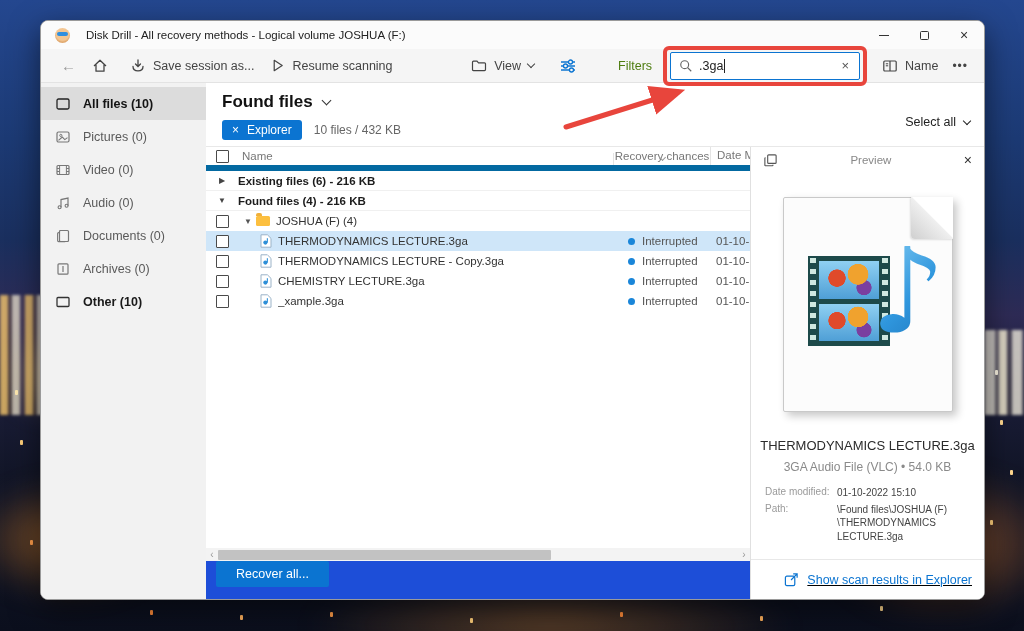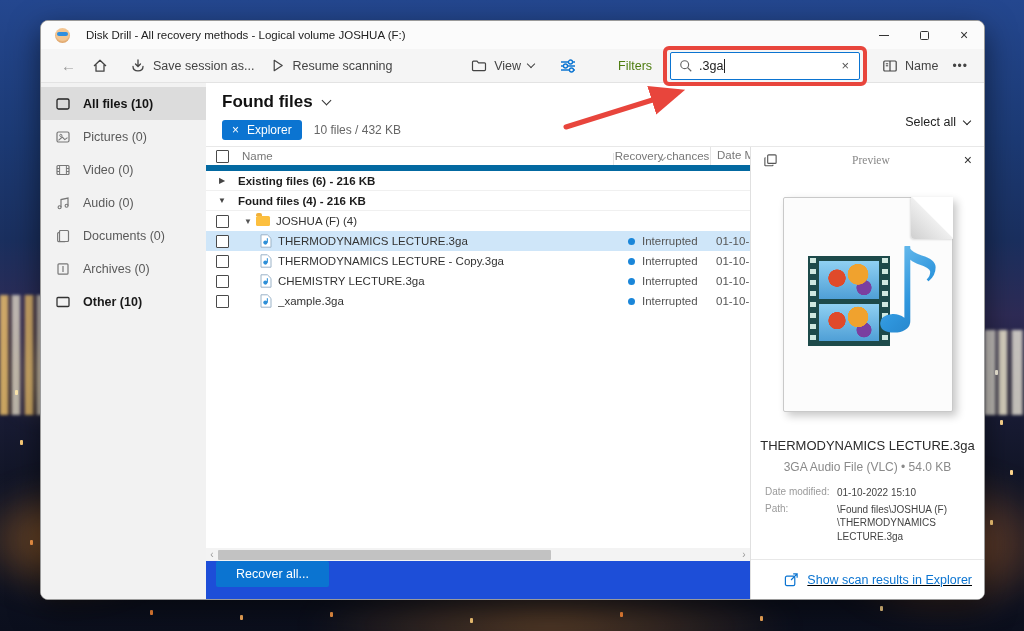--- a/index.html
+++ b/index.html
@@ -108,21 +108,21 @@
   .hscroll { height:13px; display:flex; align-items:center; background:#f3f3f3; flex:0 0 auto; }
   .hs-arrow { width:12px; text-align:center; font-size:10px; color:#9a9a9a; line-height:13px; }
   .hs-track { flex:1; height:100%; position:relative; }
   .hs-thumb { position:absolute; left:0; top:1.5px; width:64%; height:10px; background:#c2c2c2; border-radius:1px; }
   .list-bottom { height:38px; display:flex; align-items:flex-start; padding-left:10px; background:#1d4ed8; flex:0 0 auto; }
   .recover-btn { background:#0b74d1; color:#fff; border:none; font-size:12.5px; font-family:inherit; padding:6px 20px; border-radius:2px; cursor:pointer; }
 
   
   .preview-col { flex:1; display:flex; flex-direction:column; min-width:0; background:#fff; }
   .preview-header { height:26px; display:flex; align-items:center; padding:0 12px; flex:0 0 auto; }
-  .ph-title { flex:1; text-align:center; font-size:11.5px; color:#888;font-family:Liberation Serif, serif; }
+  .ph-title { flex:1; text-align:center; font-size:11.5px; color:#888; }
   .ph-close { font-size:14px; color:#333; }
   .preview-body { flex:1; display:flex; flex-direction:column; align-items:center; min-height:0; }
   .doc-icon { position:relative; width:170px; height:215px; margin-top:24px; background:#fcfcfc; border:1px solid #c9c9c9; border-radius:2px; box-shadow:4px 4px 8px rgba(0,0,0,.22); flex:0 0 auto; }
   .doc-cut { position:absolute; top:-1px; right:-1px; width:0; height:0; border-top:42px solid #fff; border-left:42px solid transparent; }
   .doc-flap { position:absolute; top:-1px; right:-1px; width:42px; height:42px;
     background:linear-gradient(to bottom left, transparent 48%, #efefef 50%, #cfcfcf 100%); border-bottom-left-radius:4px; box-shadow:-1px 1px 2px rgba(0,0,0,.12); }
   .strip { position:absolute; left:24px; top:58px; width:82px; height:90px; background:#1d4a4a; padding:5px 11px; display:flex; flex-direction:column; gap:5px; }
   .strip::before, .strip::after { content:""; position:absolute; top:2px; bottom:2px; width:6px;
     background-image:repeating-linear-gradient(180deg,#cfe8e0 0 5px, transparent 5px 11px); }
   .strip::before { left:2px; } .strip::after { right:2px; }

